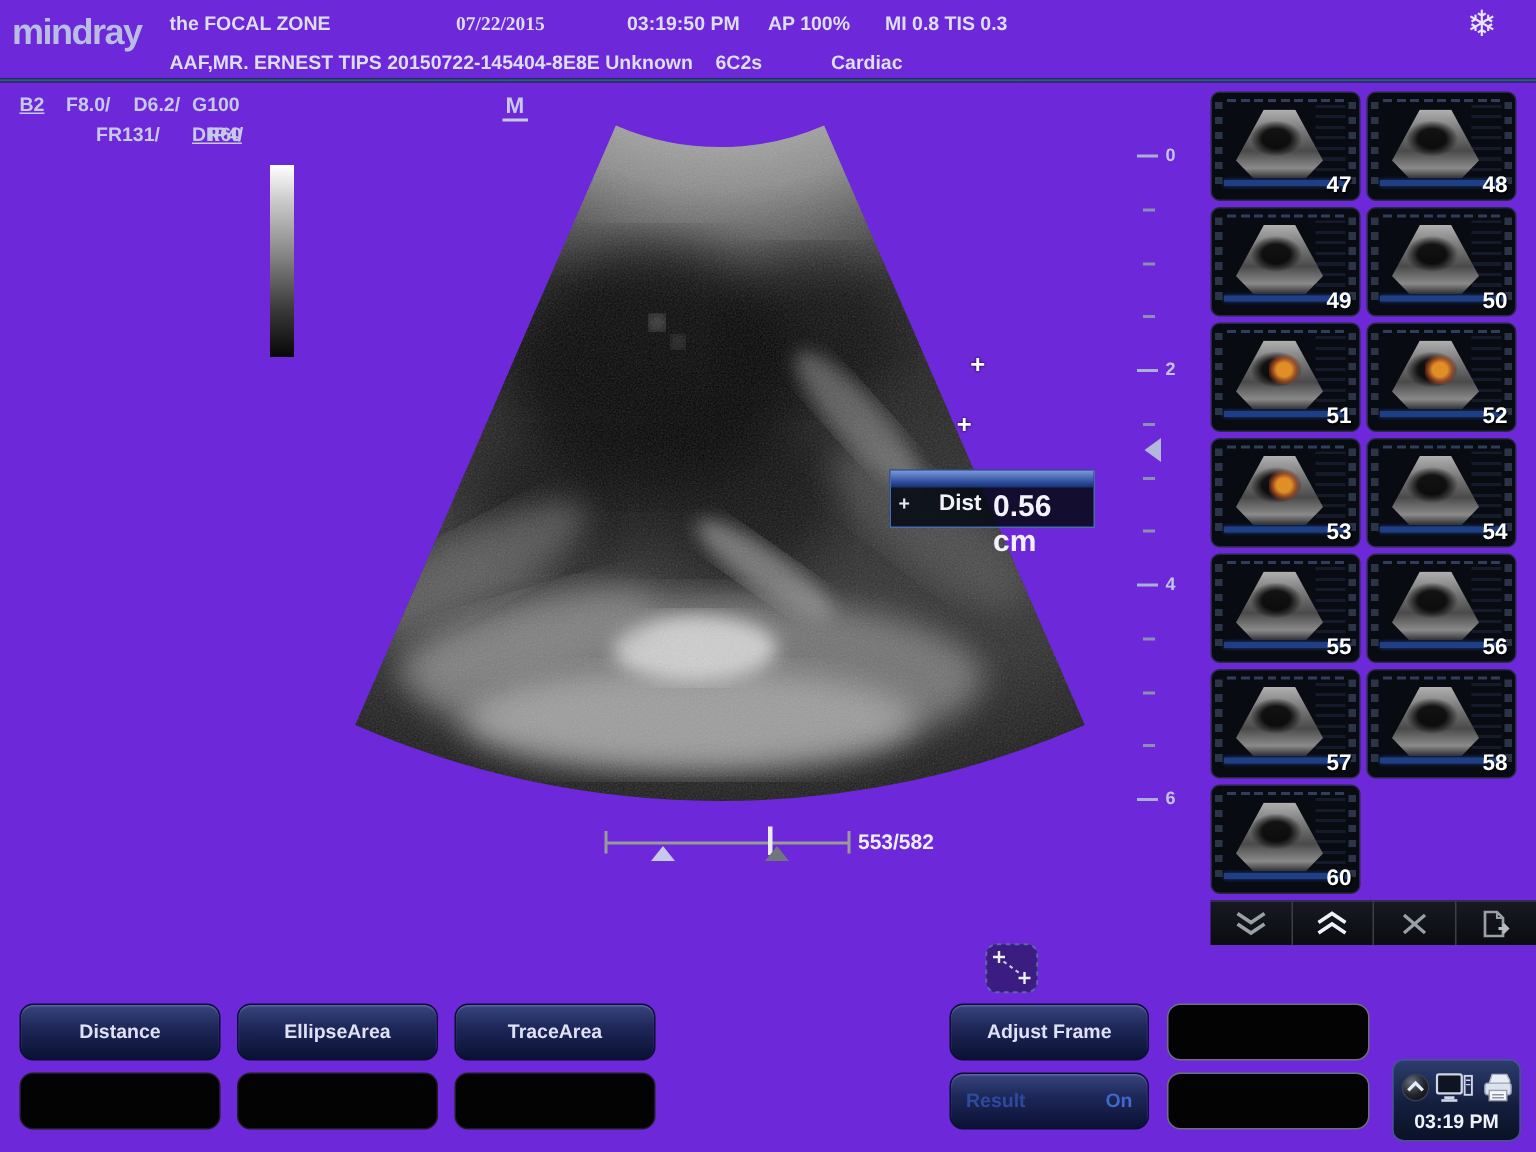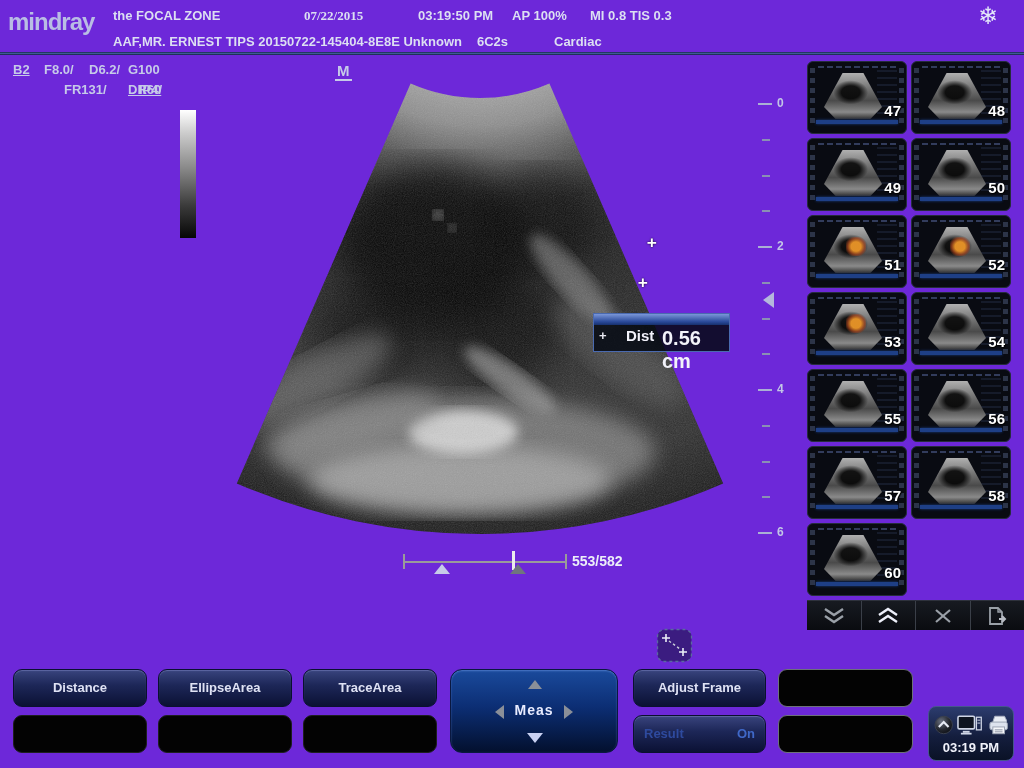--- a/index.html
+++ b/index.html
@@ -68,21 +68,21 @@
       background:repeating-linear-gradient(90deg,#323c5c 0 6px,transparent 6px 9px);}
   .thumb-fan{position:absolute;left:16px;top:11px;width:58px;height:46px;
       clip-path:polygon(32% 0,68% 0,100% 74%,80% 100%,20% 100%,0 74%);
       background:
         radial-gradient(ellipse 40% 35% at 46% 42%,rgba(0,0,0,.85) 0 40%,rgba(0,0,0,0) 75%),
         linear-gradient(180deg,#b0b0b0 0%,#7a7a7a 30%,#4a4a4a 60%,#8a8a8a 85%,#303030 100%);}
   .thumb.doppler .thumb-fan::after{content:'';position:absolute;left:38%;top:22%;width:34%;height:40%;
       background:radial-gradient(ellipse at 50% 50%,rgba(235,150,40,.95) 0 35%,rgba(200,80,30,.6) 60%,rgba(0,0,0,0) 80%);}
   .thumb-bar{position:absolute;left:8px;right:8px;bottom:9px;height:4px;background:#1e3f86;
       box-shadow:0 0 3px #1e3f86;}
-  .thumb-num{position:absolute;right:5px;bottom:14px;font-size:15px;font-weight:bold;color:#fff;
+  .thumb-num{position:absolute;right:5px;bottom:1px;font-size:15px;font-weight:bold;color:#fff;
       text-shadow:1px 1px 1px #000;}
 
   
   .thumb-nav{left:807px;top:600px;width:217px;height:29px;display:flex;
       background:linear-gradient(180deg,#171a21,#0a0c10);border-top:1px solid #2e323c;}
   .thumb-nav .cell{flex:1;display:flex;align-items:center;justify-content:center;}
   .thumb-nav .cell + .cell{border-left:1px solid #3a3f48;}
 
   
   .menu-btn{height:38px;border-radius:9px;box-sizing:border-box;
@@ -409,27 +409,20 @@
     </svg>
   </div>
 
   <div class="abs menu-btn" style="left:13px;top:669px;width:134px;">Distance</div>
   <div class="abs menu-btn" style="left:158px;top:669px;width:134px;">EllipseArea</div>
   <div class="abs menu-btn" style="left:303px;top:669px;width:134px;">TraceArea</div>
   <div class="abs empty-slot" style="left:13px;top:715px;width:134px;"></div>
   <div class="abs empty-slot" style="left:158px;top:715px;width:134px;"></div>
   <div class="abs empty-slot" style="left:303px;top:715px;width:134px;"></div>
 
-  <div class="abs meas-btn">
-    <div class="tri up"></div>
-    <div class="tri left"></div>
-    <div class="tri right"></div>
-    <div class="tri down"></div>
-    <div class="meas-label">Meas</div>
-  </div>
 
   <div class="abs menu-btn" style="left:633px;top:669px;width:133px;">Adjust Frame</div>
   <div class="abs menu-btn result-btn">
     <span class="r-label">Result</span>
     <span class="r-state">On</span>
   </div>
   <div class="abs empty-slot bright" style="left:778px;top:669px;width:135px;"></div>
   <div class="abs empty-slot bright" style="left:778px;top:715px;width:135px;"></div>
 
   <div class="abs tray">

